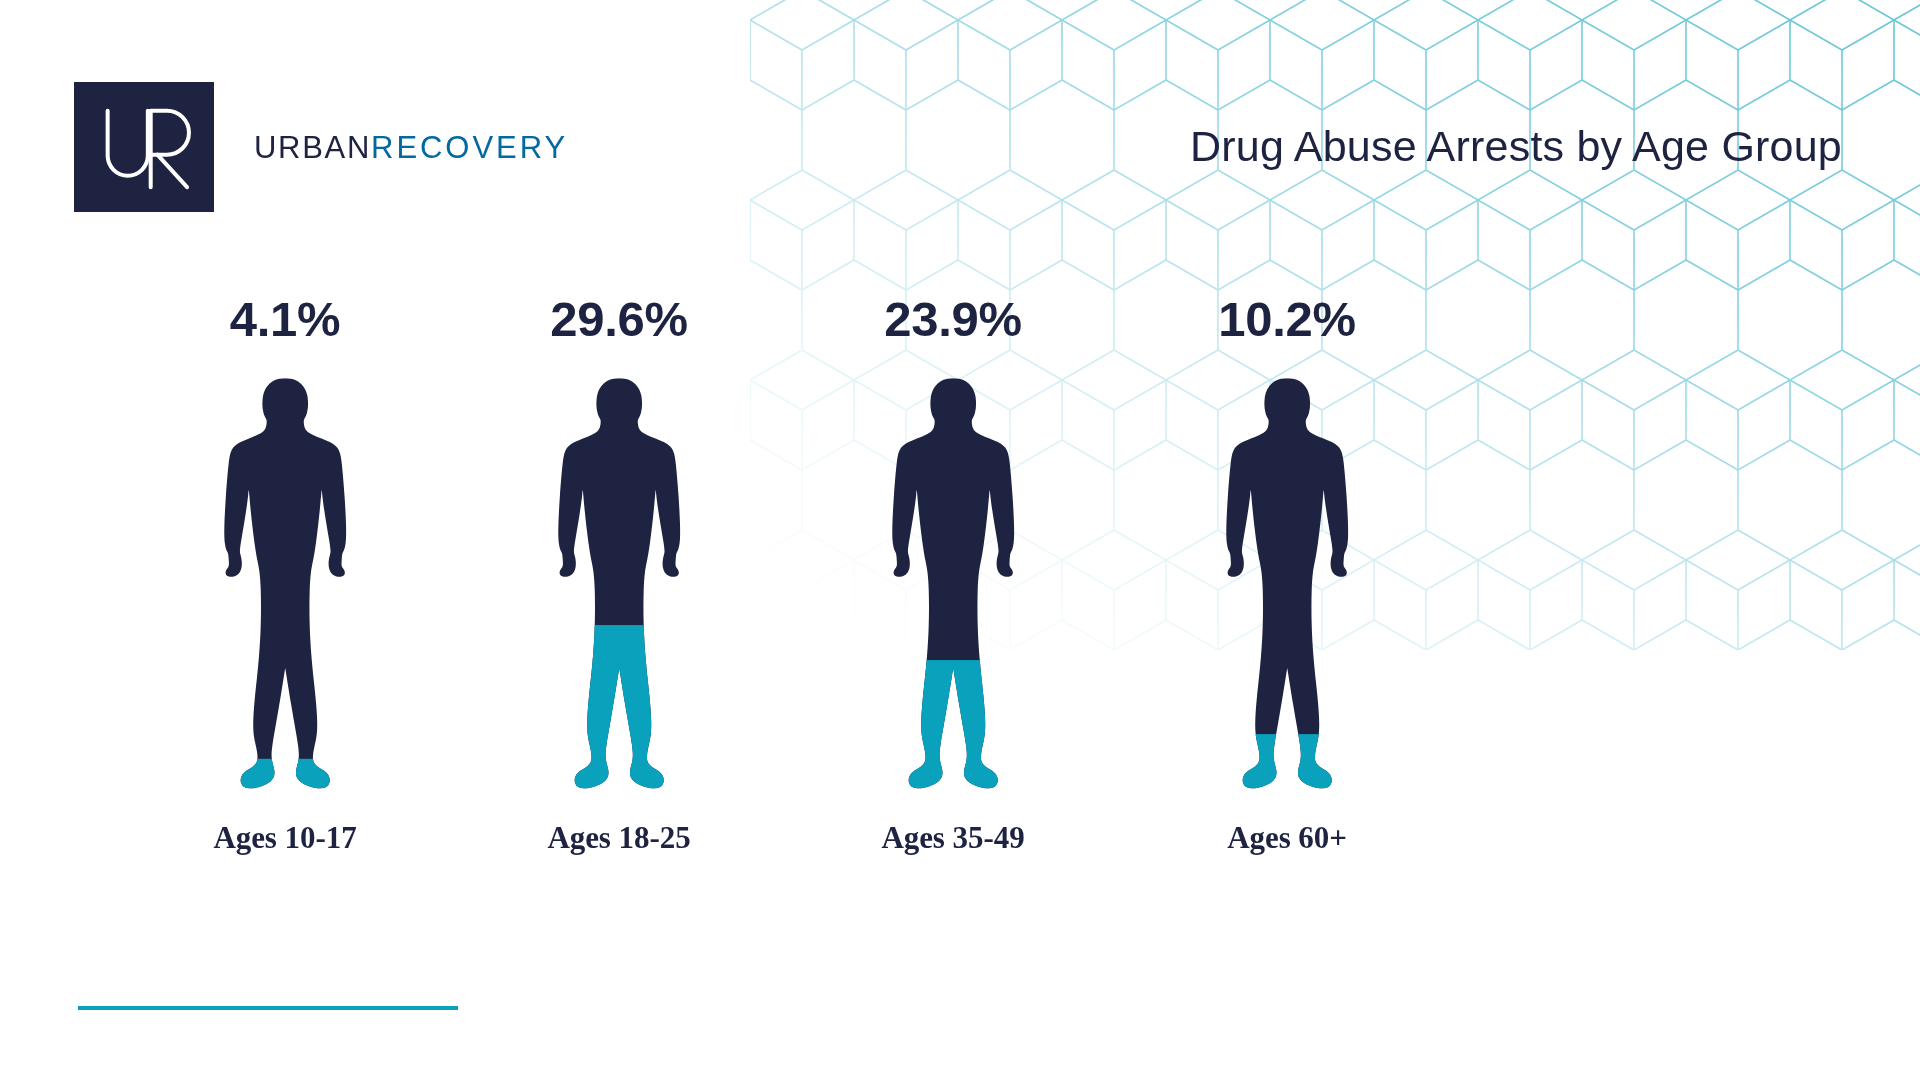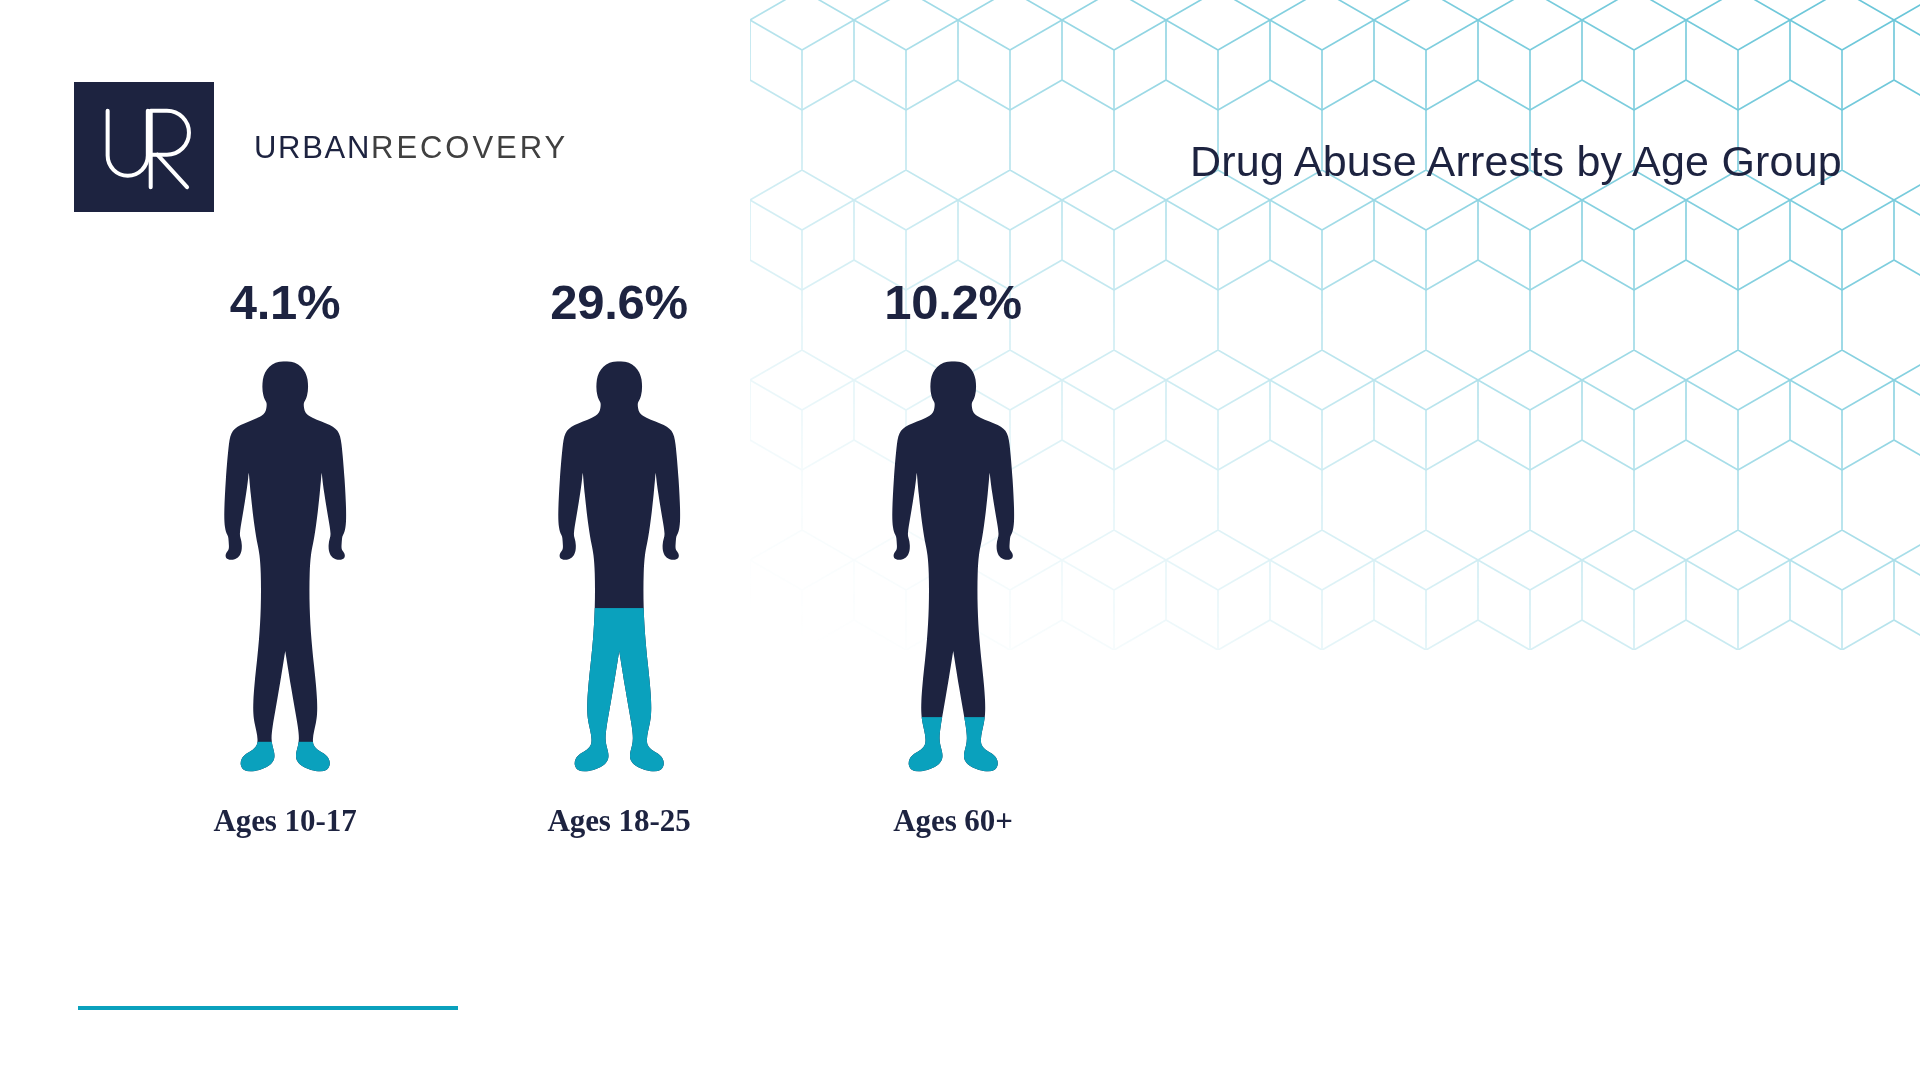--- a/index.html
+++ b/index.html
@@ -46,44 +46,44 @@
     line-height:1;
     font-size:31px;
   }
   .wm-bold {
     font-weight:400;
     color:#1d2340;
     letter-spacing:0.055em;
   }
   .wm-light {
     font-weight:300;
-    color:#404040;
+    color:#0369a1;
     letter-spacing:0.095em;
   }
 
   
   #chart-title {
     position:absolute;
-    right:78px; top:137px;
+    right:78px; top:122px;
     font-size:43px;
     font-weight:400;
     color:#1d2340;
     letter-spacing:0.005em;
     white-space:nowrap;
     z-index:5;
   }
 
   
   #figures-row {
     position:absolute;
-    left:118px; top:268px;
+    left:118px; top:276px;
     width:1700px; height:580px;
     display:flex;
     justify-content:flex-start;
-    align-items:center;
+    align-items:flex-end;
     z-index:4;
   }
   .figure-col {
     width:334px;
     display:flex;
     flex-direction:column;
     align-items:center;
   }
   .pct-label {
     font-size:49px;
@@ -212,20 +212,37 @@
                 <use href="#man-body"></use>
               </clipPath>
             </defs>
             <g clip-path="url(#clipBody1)">
               <rect x="-10" y="-10" width="144" height="406" fill="#1d2340"></rect>
               <rect x="-10" y="230.00" width="144" height="176.00" fill="#0aa1bd"></rect>
             </g>
           </svg>
         </div>
         <div class="age-label">Ages 18-25</div>
+      </div>
+      <div class="figure-col">
+        <div class="pct-label">23.9%</div>
+        <div class="figure-svg-wrap">
+          <svg viewBox="0 0 124 386" preserveAspectRatio="xMidYMax meet">
+            <defs>
+              <clipPath id="clipBody3">
+                <use href="#man-body"></use>
+              </clipPath>
+            </defs>
+            <g clip-path="url(#clipBody3)">
+              <rect x="-10" y="-10" width="144" height="406" fill="#1d2340"></rect>
+              <rect x="-10" y="262.30" width="144" height="143.70" fill="#0aa1bd"></rect>
+            </g>
+          </svg>
+        </div>
+        <div class="age-label">Ages 35-49</div>
       </div>
       <div class="figure-col">
         <div class="pct-label">10.2%</div>
         <div class="figure-svg-wrap">
           <svg viewBox="0 0 124 386" preserveAspectRatio="xMidYMax meet">
             <defs>
               <clipPath id="clipBody4">
                 <use href="#man-body"></use>
               </clipPath>
             </defs>

